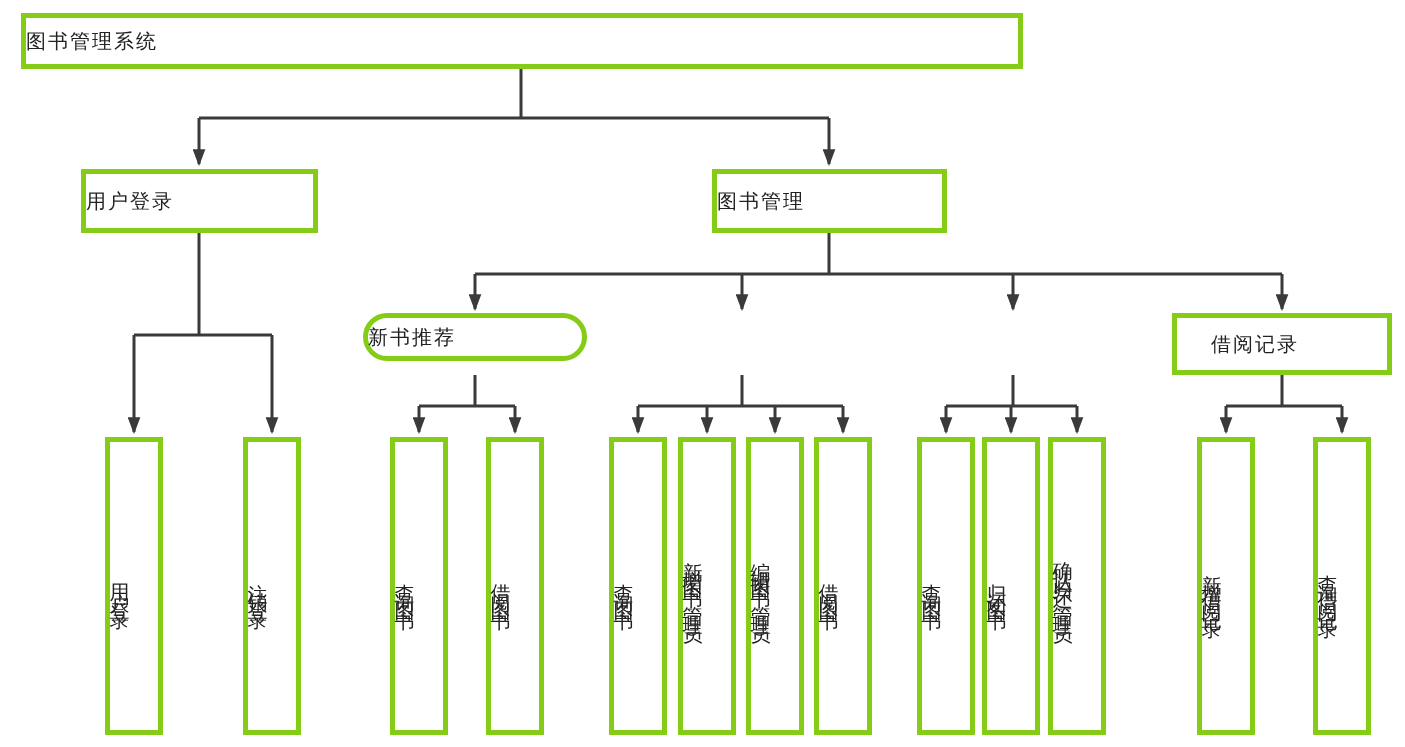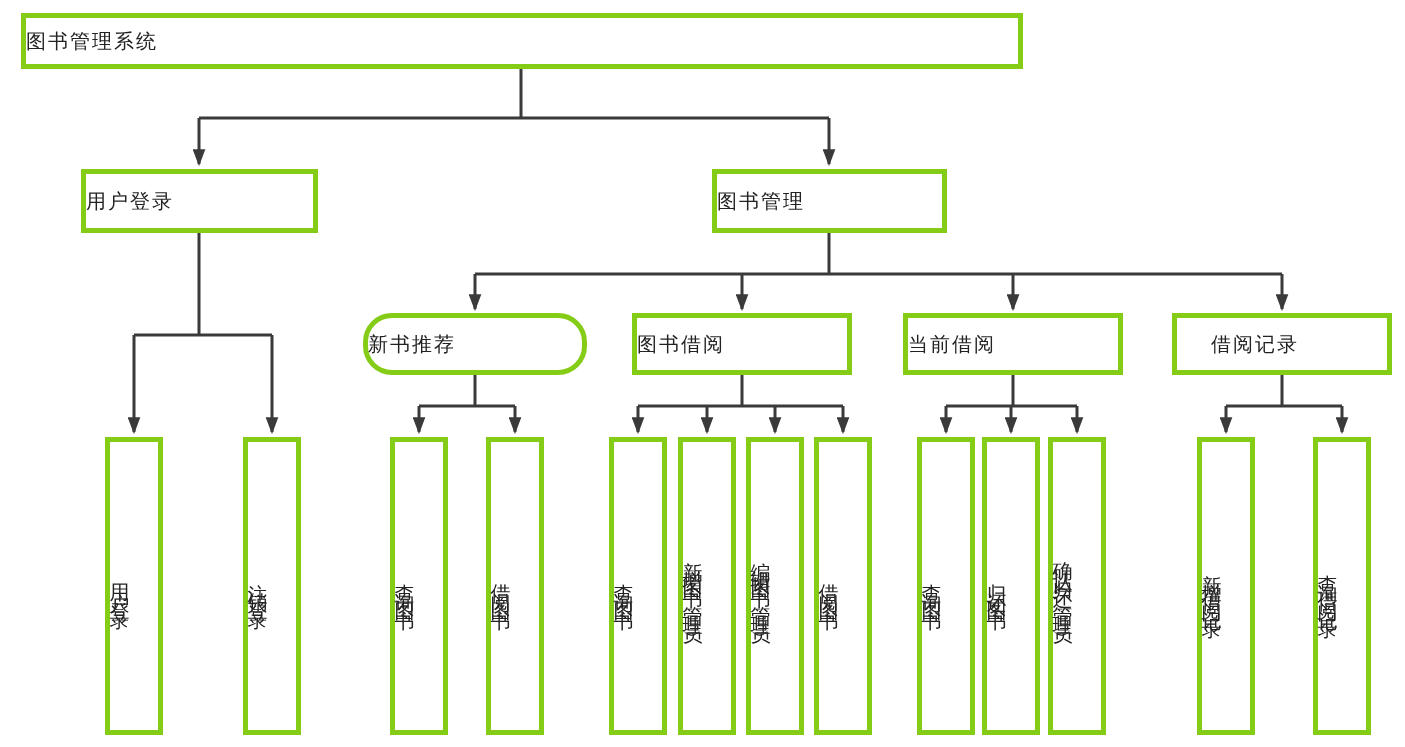--- a/index.html
+++ b/index.html
@@ -98,28 +98,22 @@
     <span class="hlabel">图书管理系统</span>
   </div>
 
   <div class="box" style="left:81px;top:169px;width:237px;height:64px;">
     <span class="hlabel">用户登录</span>
   </div>
   <div class="box" style="left:712px;top:169px;width:235px;height:64px;">
     <span class="hlabel">图书管理</span>
   </div>
 
-  <div class="box" style="left:363px;top:313px;width:224px;height:62px;border-radius:29px;">
+  <div class="box" style="left:363px;top:313px;width:224px;height:48px;border-radius:29px;">
     <span class="hlabel">新书推荐</span>
-  </div>
-  <div class="box" style="left:632px;top:313px;width:220px;height:62px;">
-    <span class="hlabel">图书借阅</span>
-  </div>
-  <div class="box" style="left:903px;top:313px;width:220px;height:62px;">
-    <span class="hlabel">当前借阅</span>
   </div>
   <div class="box" style="left:1172px;top:313px;width:220px;height:62px;padding-left:34px;">
     <span class="hlabel">借阅记录</span>
   </div>
 
   <div class="box" style="left:105px;top:437px;width:58px;height:298px;">
     <span class="vlabel">用户登录</span>
   </div>
   <div class="box" style="left:243px;top:437px;width:58px;height:298px;">
     <span class="vlabel">注销登录</span>

